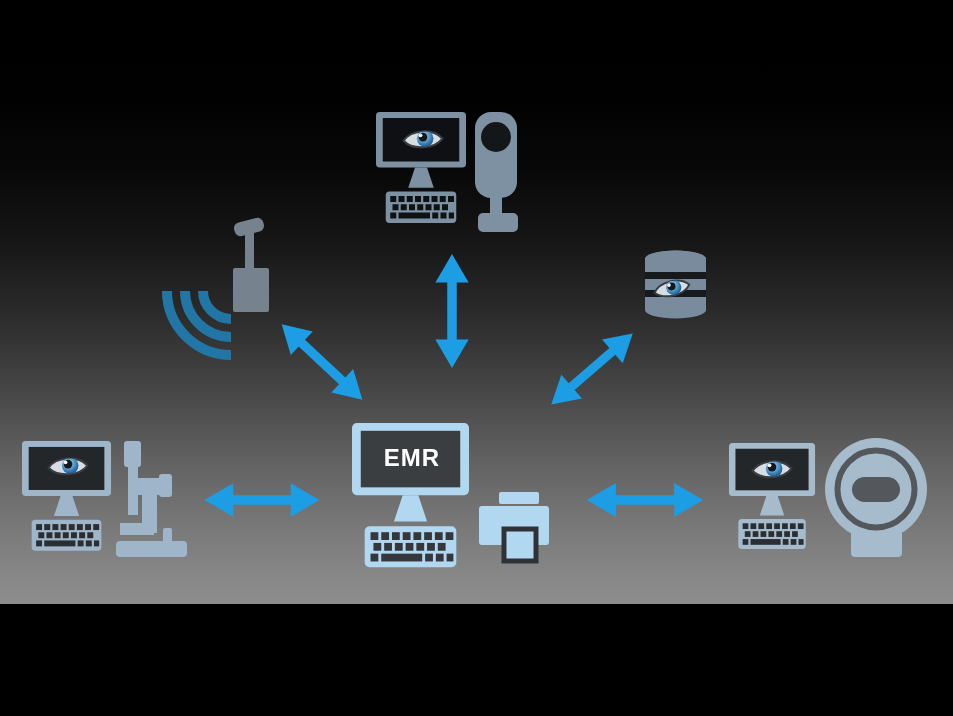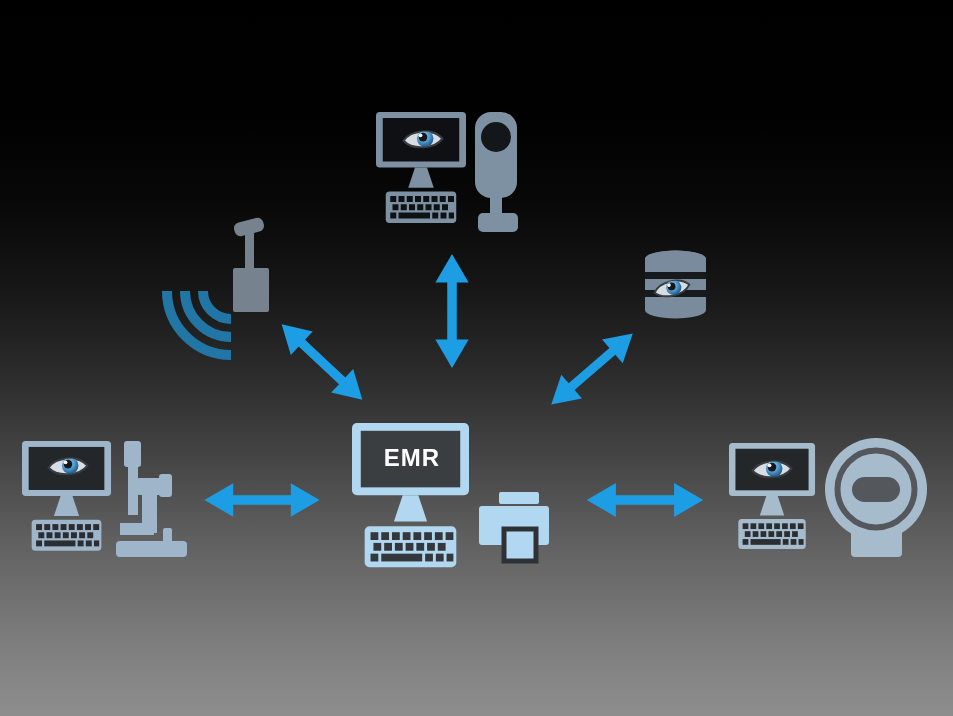--- a/index.html
+++ b/index.html
@@ -1,18 +1,18 @@
 <!DOCTYPE html>
 <html><head>
 <meta charset="utf-8">
 <style>
   html,body{margin:0;padding:0;background:#000;}
   .stage{
     position:relative;
-    width:953px;height:716px;
+    width:953px;height:604px;
     overflow:hidden;
     background:linear-gradient(180deg,
       #000000 0%, #010101 16%, #080808 28%, #161616 40%,
       #2b2b2b 52%, #454545 64%, #616161 76%, #7a7a7a 88%,
       #888888 96%, #8d8d8d 100%);
     font-family:"Liberation Sans", sans-serif;
   }
   .stage svg{position:absolute;left:0;top:0;}
   .emr-label{
     font-family:"Liberation Sans", sans-serif;

